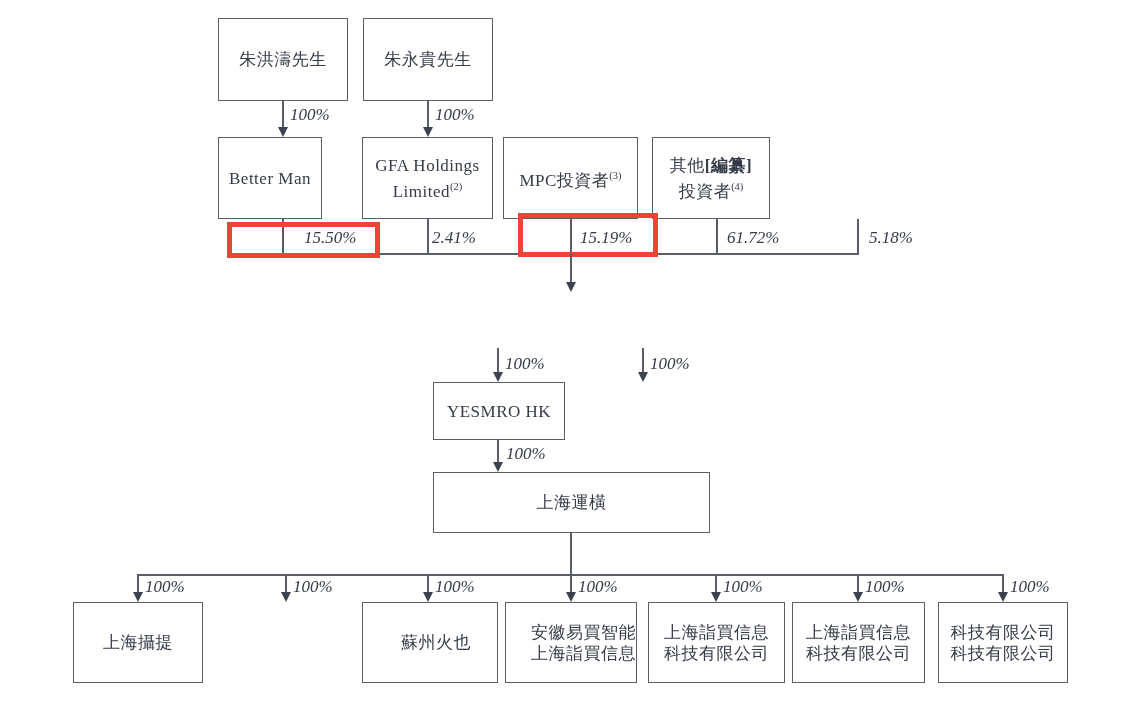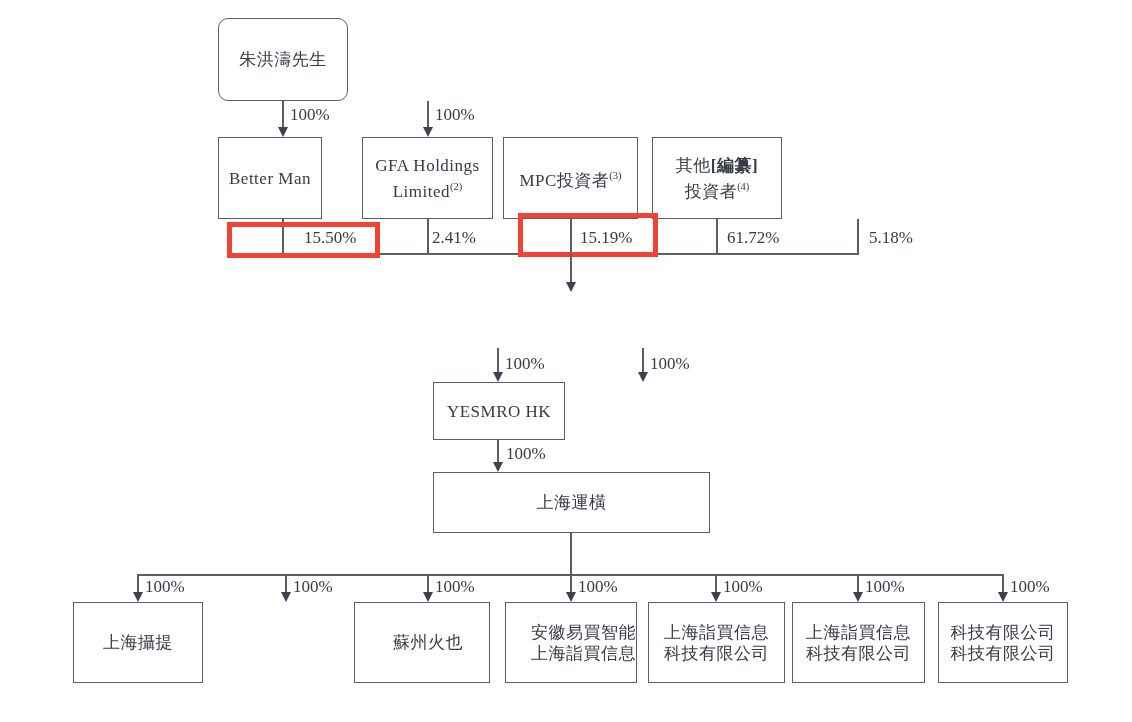--- a/index.html
+++ b/index.html
@@ -8,53 +8,56 @@
     font-family:"Liberation Serif","DejaVu Serif",serif;color:#353b47;
   }
   .box{
     position:absolute;box-sizing:border-box;border:1.6px solid #5a5e66;background:#ffffff;
     display:flex;flex-direction:column;align-items:center;justify-content:center;
     text-align:center;font-size:17px;line-height:21px;letter-spacing:0.5px;
   }
   .vline{position:absolute;width:1.6px;background:#5a5e66;}
   .hline{position:absolute;height:1.6px;background:#5a5e66;}
   .ah{position:absolute;width:0;height:0;border-left:5px solid transparent;border-right:5px solid transparent;border-top:10px solid #3c424e;}
-  .lbl{position:absolute;font-size:17px;line-height:19px;white-space:nowrap;color:#353b47;}
+  .lbl{position:absolute;font-size:17px;line-height:19px;white-space:nowrap;color:#353b47;font-style:italic;}
   .redbox{position:absolute;box-sizing:border-box;border:5px solid #ef4337;background:transparent;}
   sup{font-size:10.5px;letter-spacing:0;}
   .bold{font-weight:bold;}
 </style>
 </head>
 <body>
 
 <div id="stage">
 
-  <div class="box" style="left:218px;top:18px;width:130px;height:83px;border-radius:10px;">
+  <div class="box" style="left:218px;top:18px;width:130px;height:83px;">
     <span>朱洪濤先生</span>
+  </div>
+  <div class="box" style="left:363px;top:18px;width:130px;height:83px;">
+    <span>朱永貴先生</span>
   </div>
 
   <div class="vline" style="left:282px;top:101px;height:27px;"></div>
   <div class="ah" style="left:278px;top:127px;"></div>
   <div class="lbl" style="left:290px;top:105px;">100%</div>
 
   <div class="vline" style="left:427px;top:101px;height:27px;"></div>
   <div class="ah" style="left:423px;top:127px;"></div>
   <div class="lbl" style="left:435px;top:105px;">100%</div>
 
   <div class="box" style="left:218px;top:137px;width:104px;height:82px;justify-content:center;">
     <span>Better Man</span>
   </div>
   <div class="box" style="left:362px;top:137px;width:131px;height:82px;">
     <span>GFA Holdings</span>
     <span><span>Limited</span><sup>(2)</sup></span>
   </div>
   <div class="box" style="left:503px;top:137px;width:135px;height:82px;">
     <span><span>MPC投資者</span><sup>(3)</sup></span>
   </div>
-  <div class="box" style="left:652px;top:137px;width:130px;height:82px;">
+  <div class="box" style="left:652px;top:137px;width:118px;height:82px;">
     <span><span>其他</span><span class="bold">[編纂]</span></span>
     <span><span>投資者</span><sup>(4)</sup></span>
   </div>
 
   <div class="vline" style="left:282px;top:219px;height:35px;"></div>
   <div class="vline" style="left:427px;top:219px;height:35px;"></div>
   <div class="vline" style="left:570px;top:219px;height:35px;"></div>
   <div class="vline" style="left:716px;top:219px;height:35px;"></div>
   <div class="vline" style="left:857px;top:219px;height:35px;"></div>
 
@@ -120,21 +123,21 @@
   <div class="ah" style="left:853px;top:592px;"></div>
   <div class="lbl" style="left:865px;top:577px;">100%</div>
 
   <div class="vline" style="left:1002px;top:574px;height:19px;"></div>
   <div class="ah" style="left:998px;top:592px;"></div>
   <div class="lbl" style="left:1010px;top:577px;">100%</div>
 
   <div class="box" style="left:73px;top:602px;width:130px;height:81px;">
     <span>上海攝提</span>
   </div>
-  <div class="box" style="left:354px;top:602px;width:136px;height:81px;padding-left:12px;">
+  <div class="box" style="left:362px;top:602px;width:136px;height:81px;padding-left:12px;">
     <span>蘇州火也</span>
   </div>
   <div class="box" style="left:505px;top:602px;width:132px;height:81px;align-items:flex-end;">
     <span>安徽易買智能</span>
     <span>上海詣買信息</span>
   </div>
   <div class="box" style="left:648px;top:602px;width:137px;height:81px;">
     <span>上海詣買信息</span>
     <span>科技有限公司</span>
   </div>

